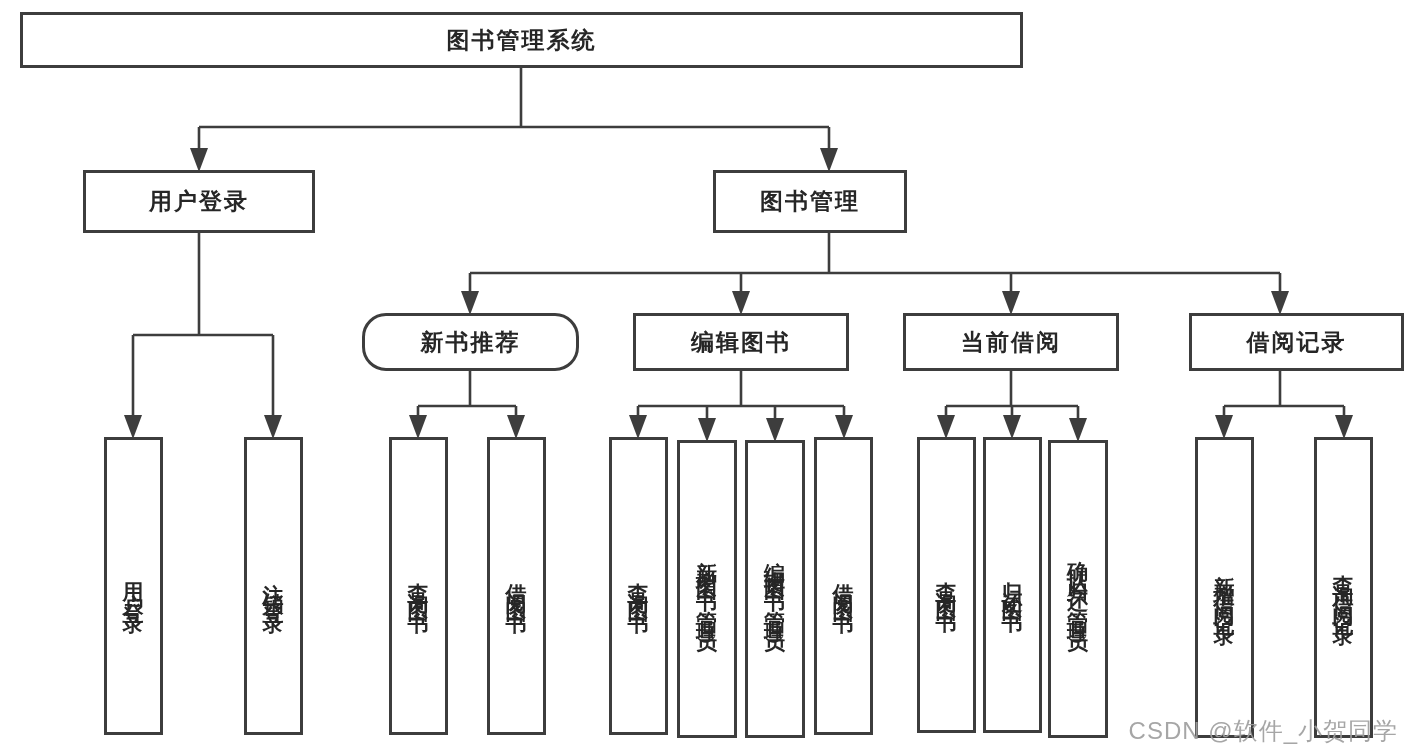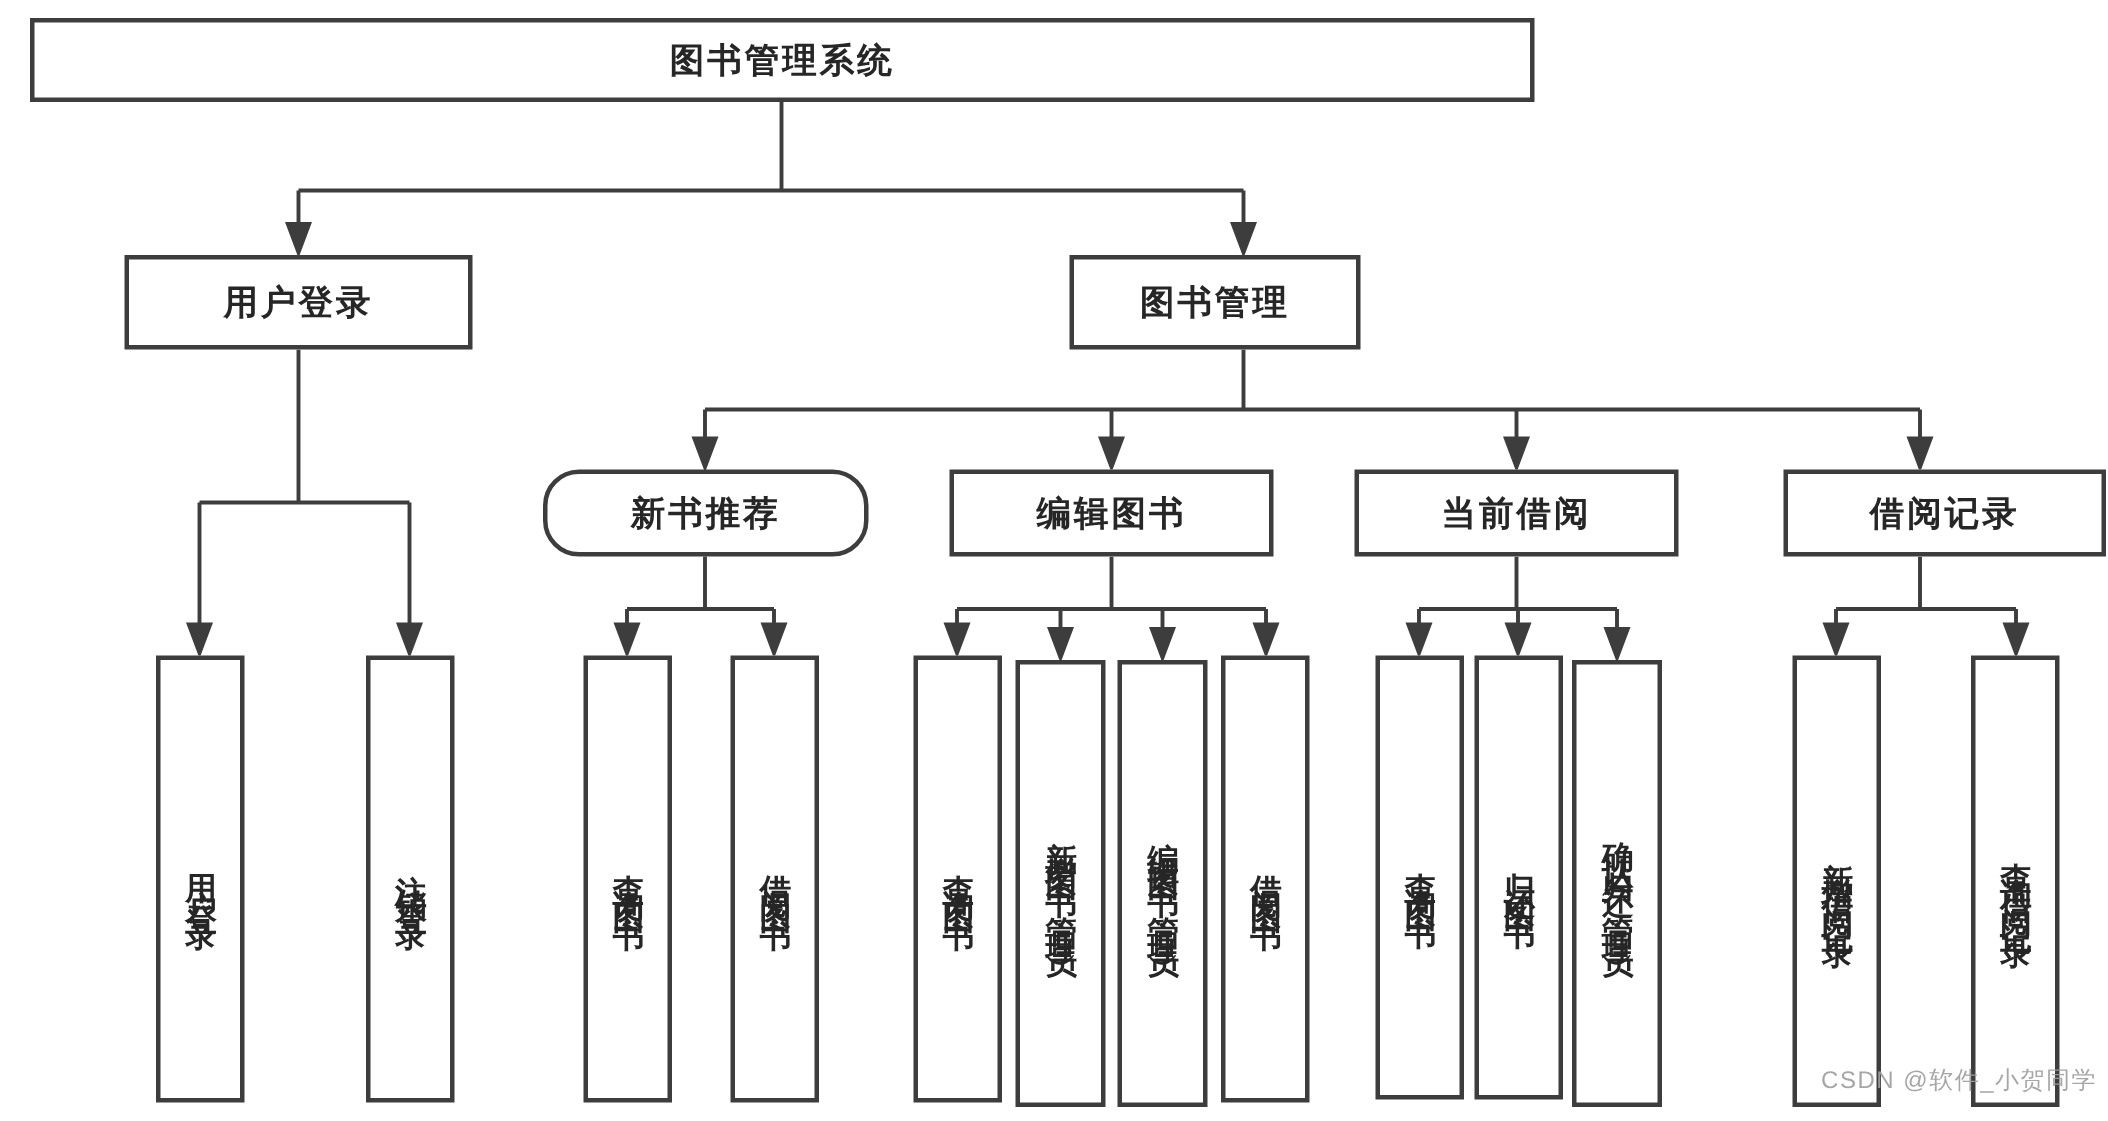--- a/index.html
+++ b/index.html
@@ -38,23 +38,23 @@
     writing-mode: vertical-rl;
     text-orientation: mixed;
     font-size: 21px;
     letter-spacing: 10px;
     line-height: 1;
     white-space: nowrap;
   }
   .watermark {
     position: absolute;
     right: 7px;
-    bottom: 16px;
+    bottom: 0;
     z-index: 3;
-    font-size: 16px;
+    font-size: 24px;
     color: #9f9f9f;
     letter-spacing: 1px;
     white-space: nowrap;
     opacity: 0.92;
   }
 </style>
 </head>
 <body>
 
 <div id="stage">

